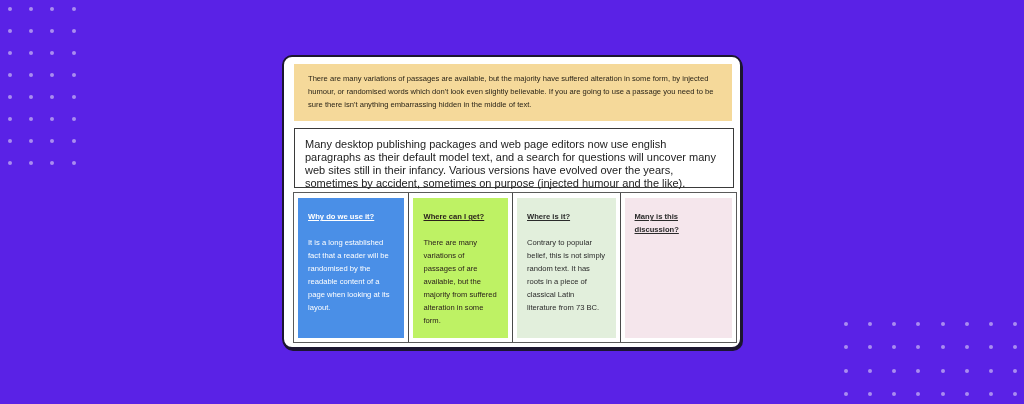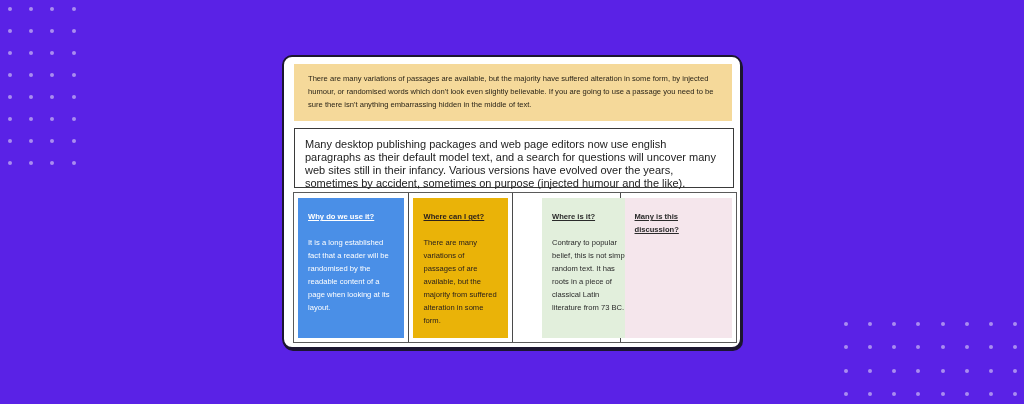--- a/index.html
+++ b/index.html
@@ -154,27 +154,27 @@
   </div>
 
   <div class="grid">
     <div class="cell" style="width:116px">
       <div class="card" style="background: rgb(74, 143, 231); color: rgb(255, 255, 255);">
         <div class="card-title">Why do we use it?</div>
         <div class="card-body">It is a long established fact that a reader will be randomised by the readable content of a page when looking at its layout.</div>
       </div>
     </div>
     <div class="cell" style="width:104px">
-      <div class="card" style="background: #eab308; color: rgb(43, 33, 28);">
+      <div class="card" style="background: #bef264; color: rgb(43, 33, 28);">
         <div class="card-title">Where can I get?</div>
         <div class="card-body">There are many variations of passages of are available, but the majority from suffered alteration in some form.</div>
       </div>
     </div>
     <div class="cell" style="width:108px">
-      <div class="card" style="background: rgb(226, 239, 220); color: rgb(42, 42, 42); margin-left: 25px;">
+      <div class="card" style="background: rgb(226, 239, 220); color: rgb(42, 42, 42);">
         <div class="card-title">Where is it?</div>
         <div class="card-body">Contrary to popular belief, this is not simply random text. It has roots in a piece of classical Latin literature from 73 BC.</div>
       </div>
     </div>
     <div class="cell" style="width:116px">
       <div class="card" style="background: rgb(245, 230, 236); color: rgb(42, 42, 42);">
         <div class="card-title">Many is this discussion?</div>
       </div>
     </div>
   </div>

